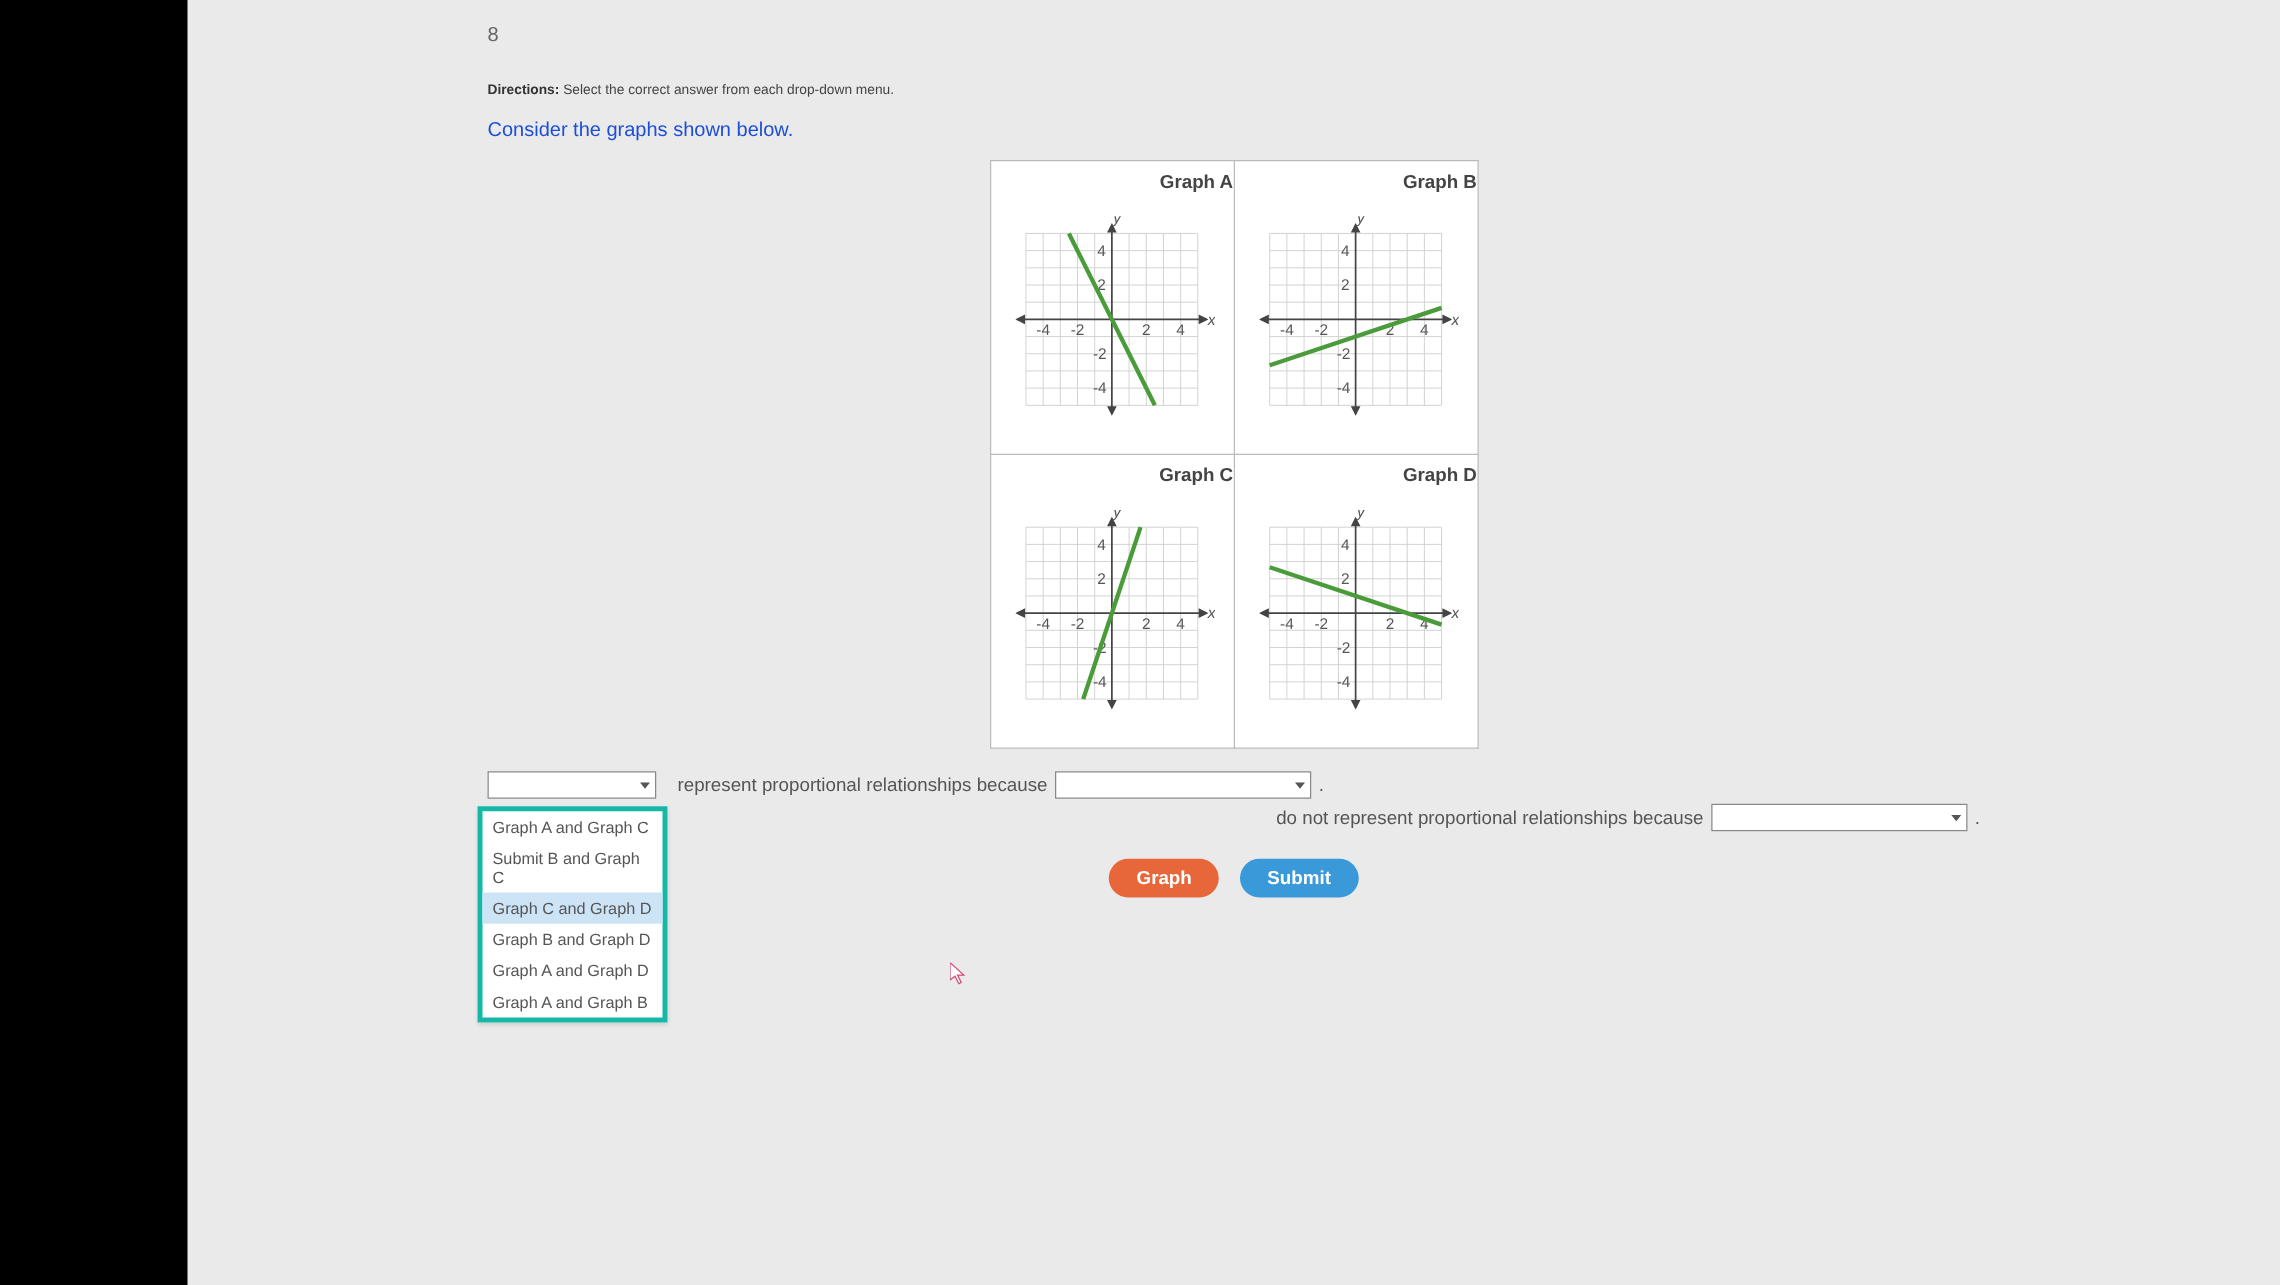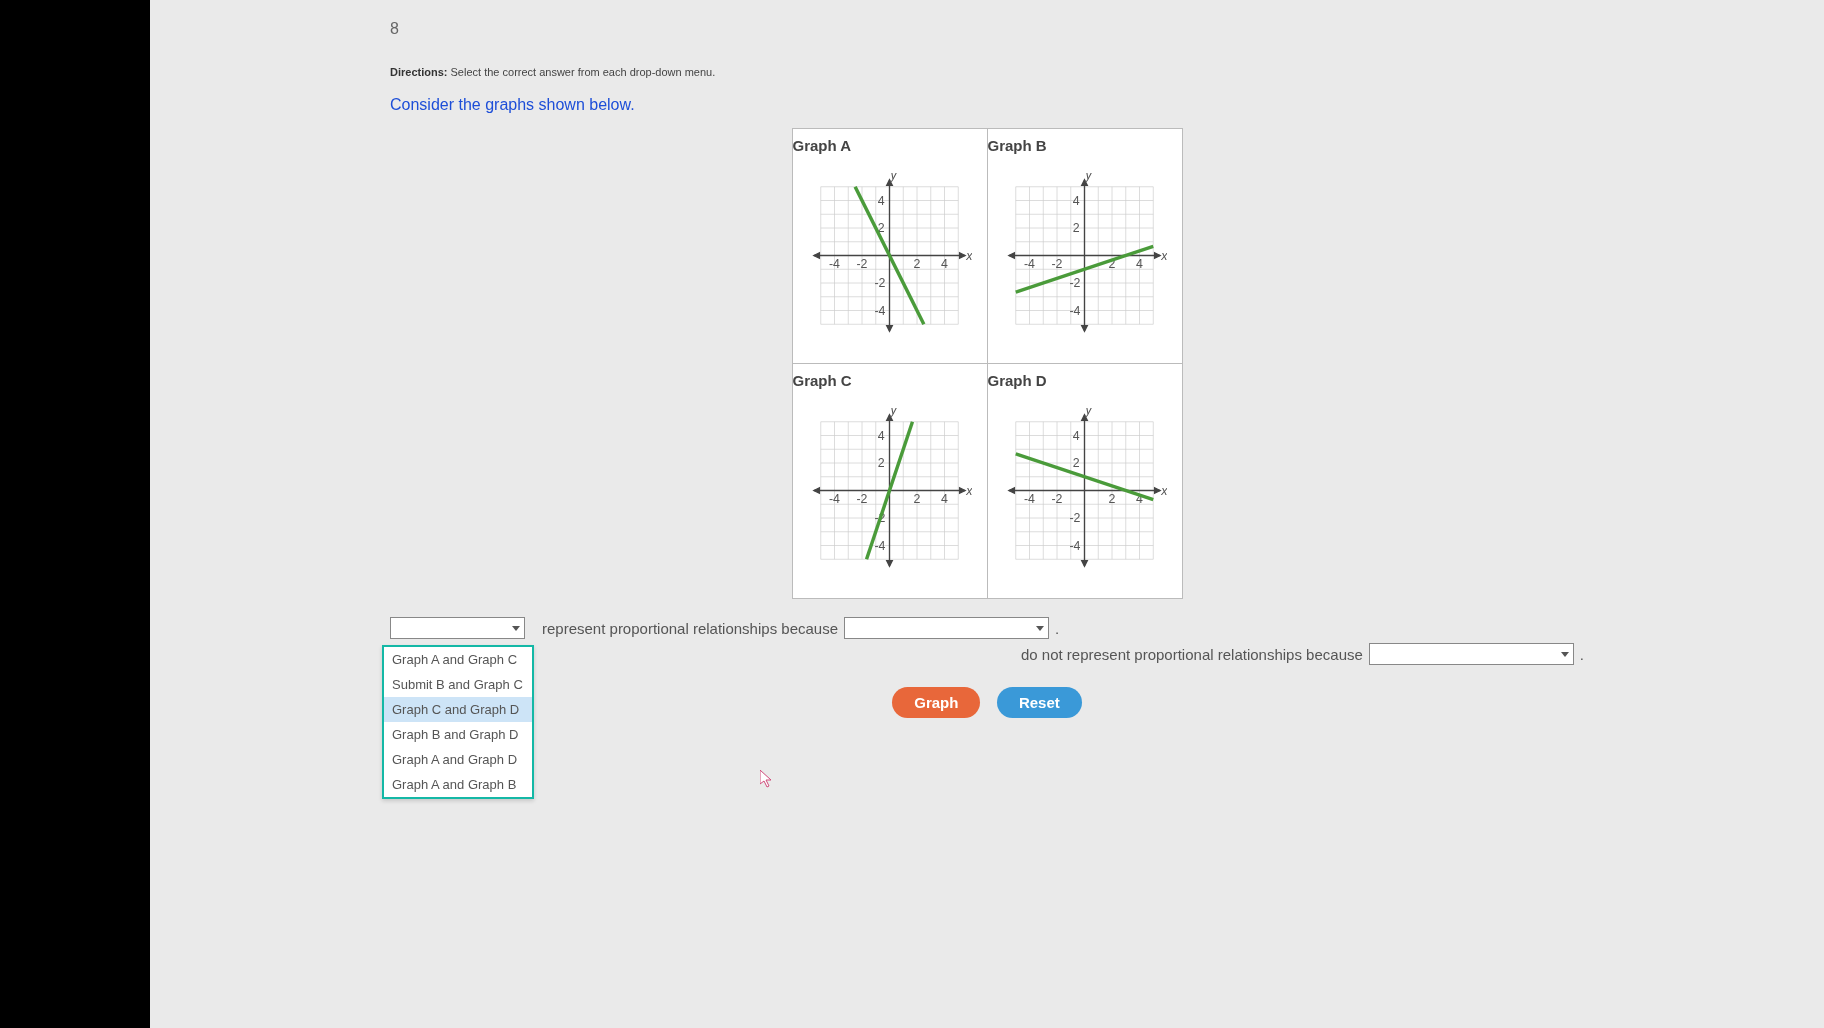--- a/index.html
+++ b/index.html
@@ -41,21 +41,21 @@
     .graph-table {
       border-collapse: collapse;
       margin: 0 auto 18px auto;
       background: #fff;
     }
     .graph-table td {
       border: 1px solid #bbb;
       width: 195px;
       height: 235px;
       vertical-align: top;
-      text-align: left;
+      text-align: right;
       padding: 0;
     }
     .graph-title {
       font-weight: bold;
       font-size: 15px;
       color: #444;
       padding: 8px 0 4px 0;
     }
     .graph-body {
       display: flex;
@@ -112,21 +112,21 @@
       border-right: 4px solid transparent;
       border-top: 5px solid #555;
     }
     .sentence-text { white-space: nowrap; margin-left: 11px; }
     .dropdown-options {
       position: absolute;
       top: 28px;
       left: -8px;
       width: 152px;
       background: #fff;
-      border: 2px solid #14b8a6;
+      border: 4px solid #14b8a6;
       box-shadow: 0 2px 4px rgba(0,0,0,0.15);
     }
     .dropdown-options .opt {
       padding: 5px 8px;
       font-size: 13px;
       color: #555;
       cursor: pointer;
     }
     .dropdown-options .opt.highlight {
       background: #cde4f7;
@@ -396,21 +396,21 @@
         <div class="opt">Submit B and Graph C</div>
         <div class="opt highlight">Graph C and Graph D</div>
         <div class="opt">Graph B and Graph D</div>
         <div class="opt">Graph A and Graph D</div>
         <div class="opt">Graph A and Graph B</div>
       </div>
     </div>
 
     <div class="button-row">
       <button class="btn btn-reset">Graph</button>
-      <button class="btn btn-submit">Reset</button>
+      <button class="btn btn-submit">Submit</button>
     </div>
 
   </div>
 
   <div class="cursor-arrow">
     <svg width="16" height="20">
         <path d="M0,0 L0,14 L4,11 L7,17 L9,16 L6,10 L11,10 Z" fill="#fff" stroke="#d04a7a" stroke-width="1"></path>
       </svg>
   </div>
 </div>

